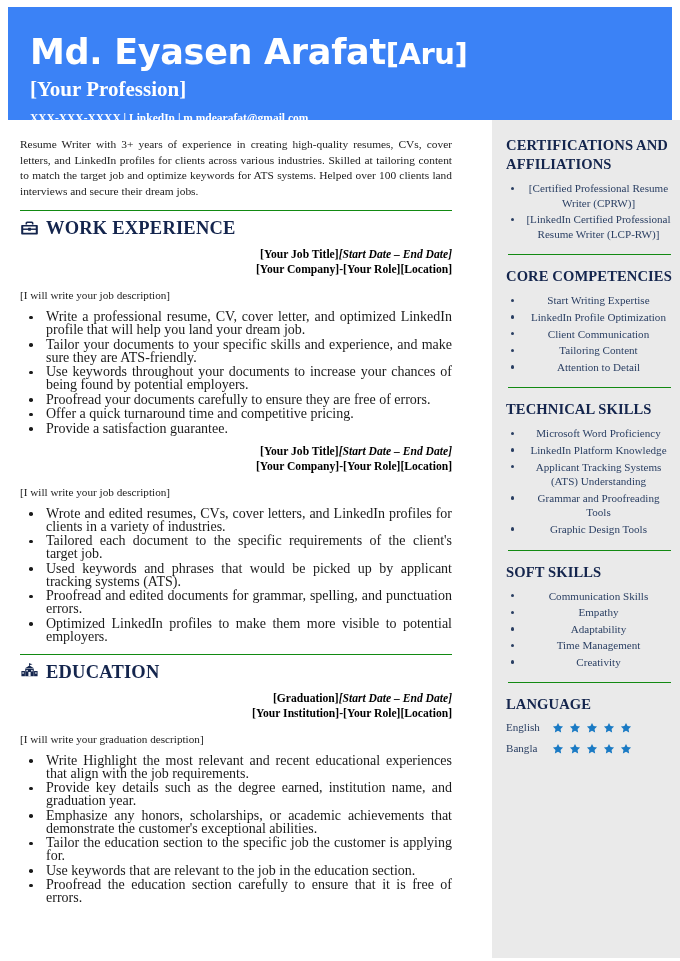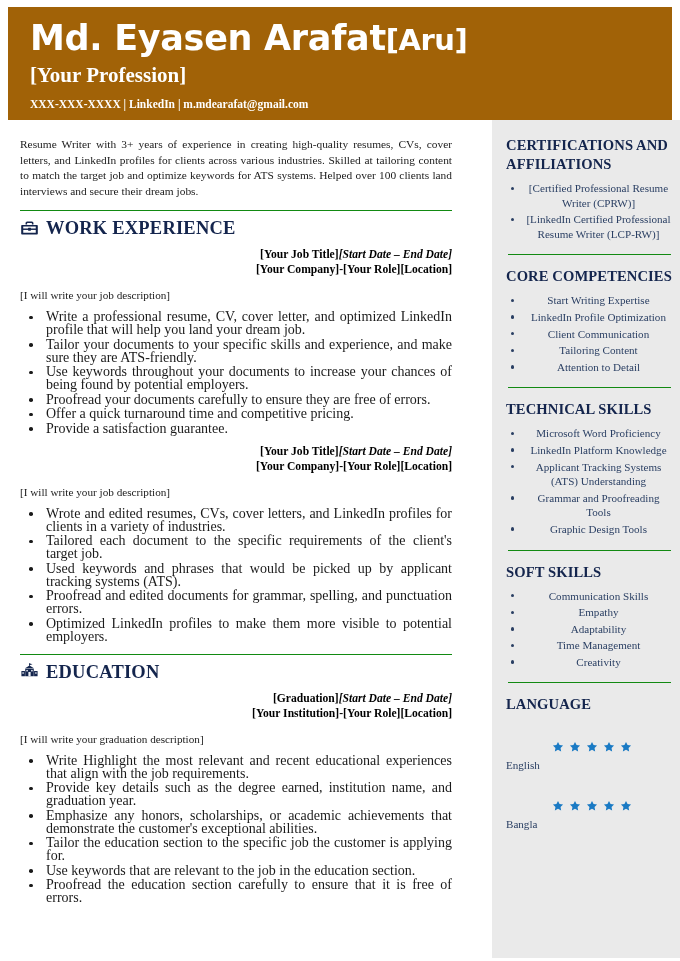--- a/index.html
+++ b/index.html
@@ -24,23 +24,23 @@
     box-sizing: border-box;
   }
 
   
   .header {
     position: absolute;
     left: 8px;
     top: 7px;
     width: 664px;
     height: 113px;
-    background: #a16207;
+    background: #3b82f6;
     box-sizing: border-box;
-    padding: 10px 0 0 22px;
+    padding: 24px 0 0 22px;
   }
   .name-line {
     font-family: "DejaVu Sans", sans-serif;
     font-weight: bold;
     font-size: 35px;
     line-height: 42px;
     color: #ffffff;
     letter-spacing: -0.3px;
     white-space: nowrap;
   }
@@ -214,21 +214,20 @@
     display: flex;
     align-items: center;
     margin-top: 6px;
   }
   .lang-name {
     font-size: 11.1px;
     line-height: 15px;
     color: #2a3f63;
     width: 46px;
     flex: 0 0 46px;
-    margin-top: 38px;
   }
   .stars { display: flex; gap: 5px; align-items: center; }
   .star { width: 12px; height: 12px; display: block; }
 </style>
 </head>
 <body>
 
 <div class="page">
 
   <div class="header">

